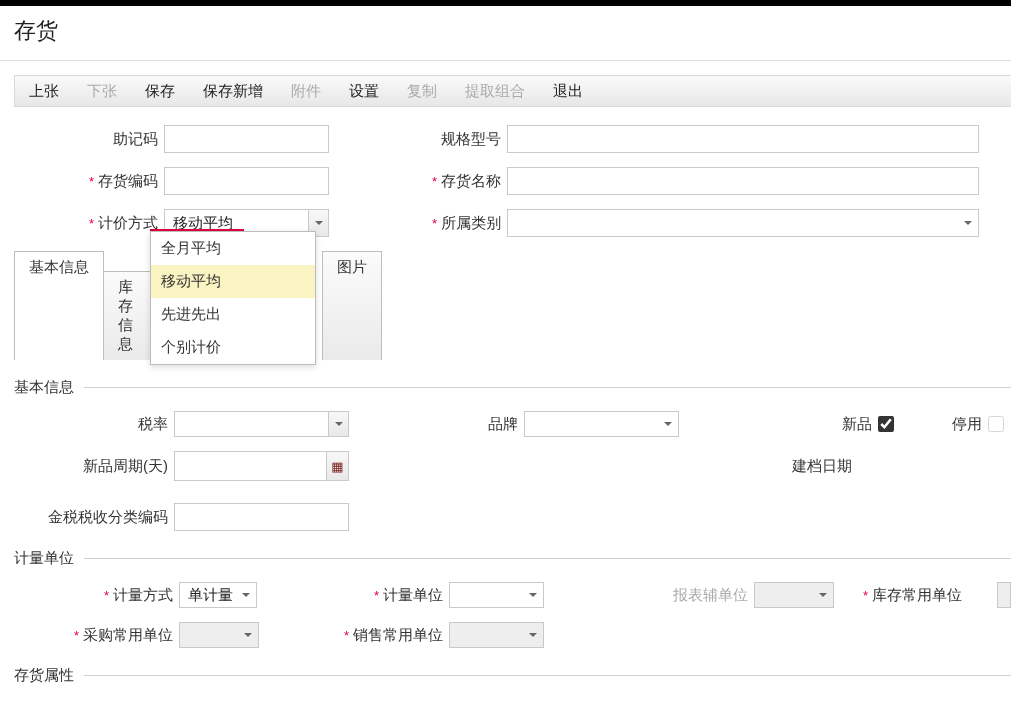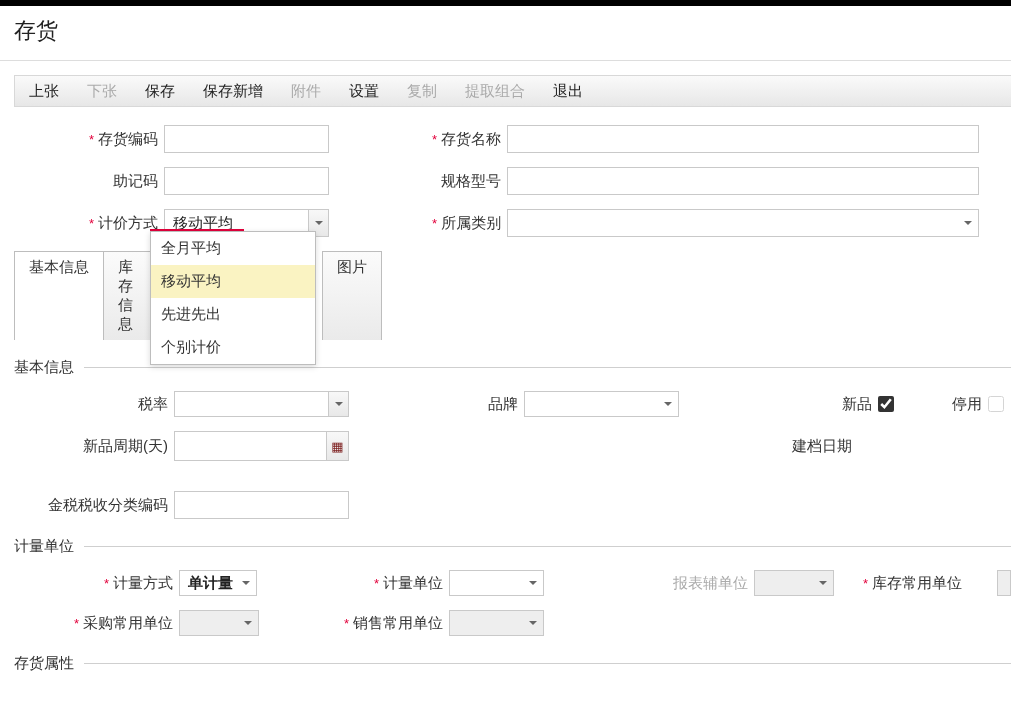--- a/index.html
+++ b/index.html
@@ -52,35 +52,35 @@
     <span class="tbtn disabled">附件</span>
     <span class="tbtn">设置</span>
     <span class="tbtn disabled">复制</span>
     <span class="tbtn disabled">提取组合</span>
     <span class="tbtn">退出</span>
   </div>
 
   <div class="form-area">
     <div class="form-row">
       <div class="fld" style="width:345px;">
+        <div class="lbl" style="width:150px;">助记码</div>
+        <input class="txt" style="width: 165px;">
+      </div>
+      <div class="fld" style="width:620px;">
+        <div class="lbl" style="width:150px;">规格型号</div>
+        <input class="txt" style="width: 478px;">
+      </div>
+    </div>
+    <div class="form-row">
+      <div class="fld" style="width:345px;">
         <div class="lbl req" style="width:150px;">存货编码</div>
         <input class="txt" style="width: 165px;">
       </div>
       <div class="fld" style="width:620px;">
         <div class="lbl req" style="width:150px;">存货名称</div>
-        <input class="txt" style="width: 478px;">
-      </div>
-    </div>
-    <div class="form-row">
-      <div class="fld" style="width:345px;">
-        <div class="lbl" style="width:150px;">助记码</div>
-        <input class="txt" style="width: 165px;">
-      </div>
-      <div class="fld" style="width:620px;">
-        <div class="lbl" style="width:150px;">规格型号</div>
         <input class="txt" style="width: 478px;">
       </div>
     </div>
     <div class="form-row" style="position:relative;">
       <div class="fld" style="width:345px;">
         <div class="lbl req" style="width:150px;">计价方式</div>
         <div class="sel" style="width:165px;">
           <span class="seltxt">移动平均</span>
           <span class="selbtn"></span>
         </div>
@@ -98,21 +98,21 @@
   <div class="dropdown" style="left:150px; top:170px; width:166px;">
     <div class="opt">全月平均</div>
     <div class="opt highlight">移动平均</div>
     <div class="opt">先进先出</div>
     <div class="opt">个别计价</div>
   </div>
   <div class="redbox" style="left:150px; top:168px; width:94px; height:32px;"></div>
 
   <div class="tabs">
     <div class="tab active">基本信息</div>
-    <div class="tab" style="width:54px; overflow:hidden;">库存信息</div>
+    <div class="tab" style="width:54px; overflow:hidden;margin-top:20px;">库存信息</div>
     <div class="tab" style="margin-left:166px;">图片</div>
   </div>
 
   <div class="section-title">
     <span class="sttxt">基本信息</span>
     <span class="stline"></span>
   </div>
 
   <div class="form-row">
     <div class="fld" style="width:340px;">
@@ -145,36 +145,36 @@
       <div class="dateinp" style="width:175px;">
         <span></span>
         <span class="datebtn">▦</span>
       </div>
     </div>
     <div class="fld" style="margin-left:438px;">
       <div class="lbl">建档日期</div>
     </div>
   </div>
 
-  <div class="form-row" style="margin-top:30px;">
+  <div class="form-row" style="margin-top:22px;">
     <div class="fld">
       <div class="lbl" style="width:160px;">金税税收分类编码</div>
       <input class="txt" style="width: 175px;">
     </div>
   </div>
 
   <div class="section-title">
     <span class="sttxt">计量单位</span>
     <span class="stline"></span>
   </div>
 
   <div class="form-row">
     <div class="fld" style="width:270px;">
       <div class="lbl req" style="width:165px;">计量方式</div>
-      <div class="sel small" style="width:78px;font-weight:bold;">
+      <div class="sel small" style="width:78px;">
         <span class="seltxt">单计量</span>
         <span class="selbtn" style="border-left:none;background:none;"></span>
       </div>
     </div>
     <div class="fld" style="width:270px;">
       <div class="lbl req" style="width:165px;">计量单位</div>
       <div class="sel small" style="width:95px;">
         <span class="seltxt"></span>
         <span class="selbtn" style="border-left:none;background:none;"></span>
       </div>

